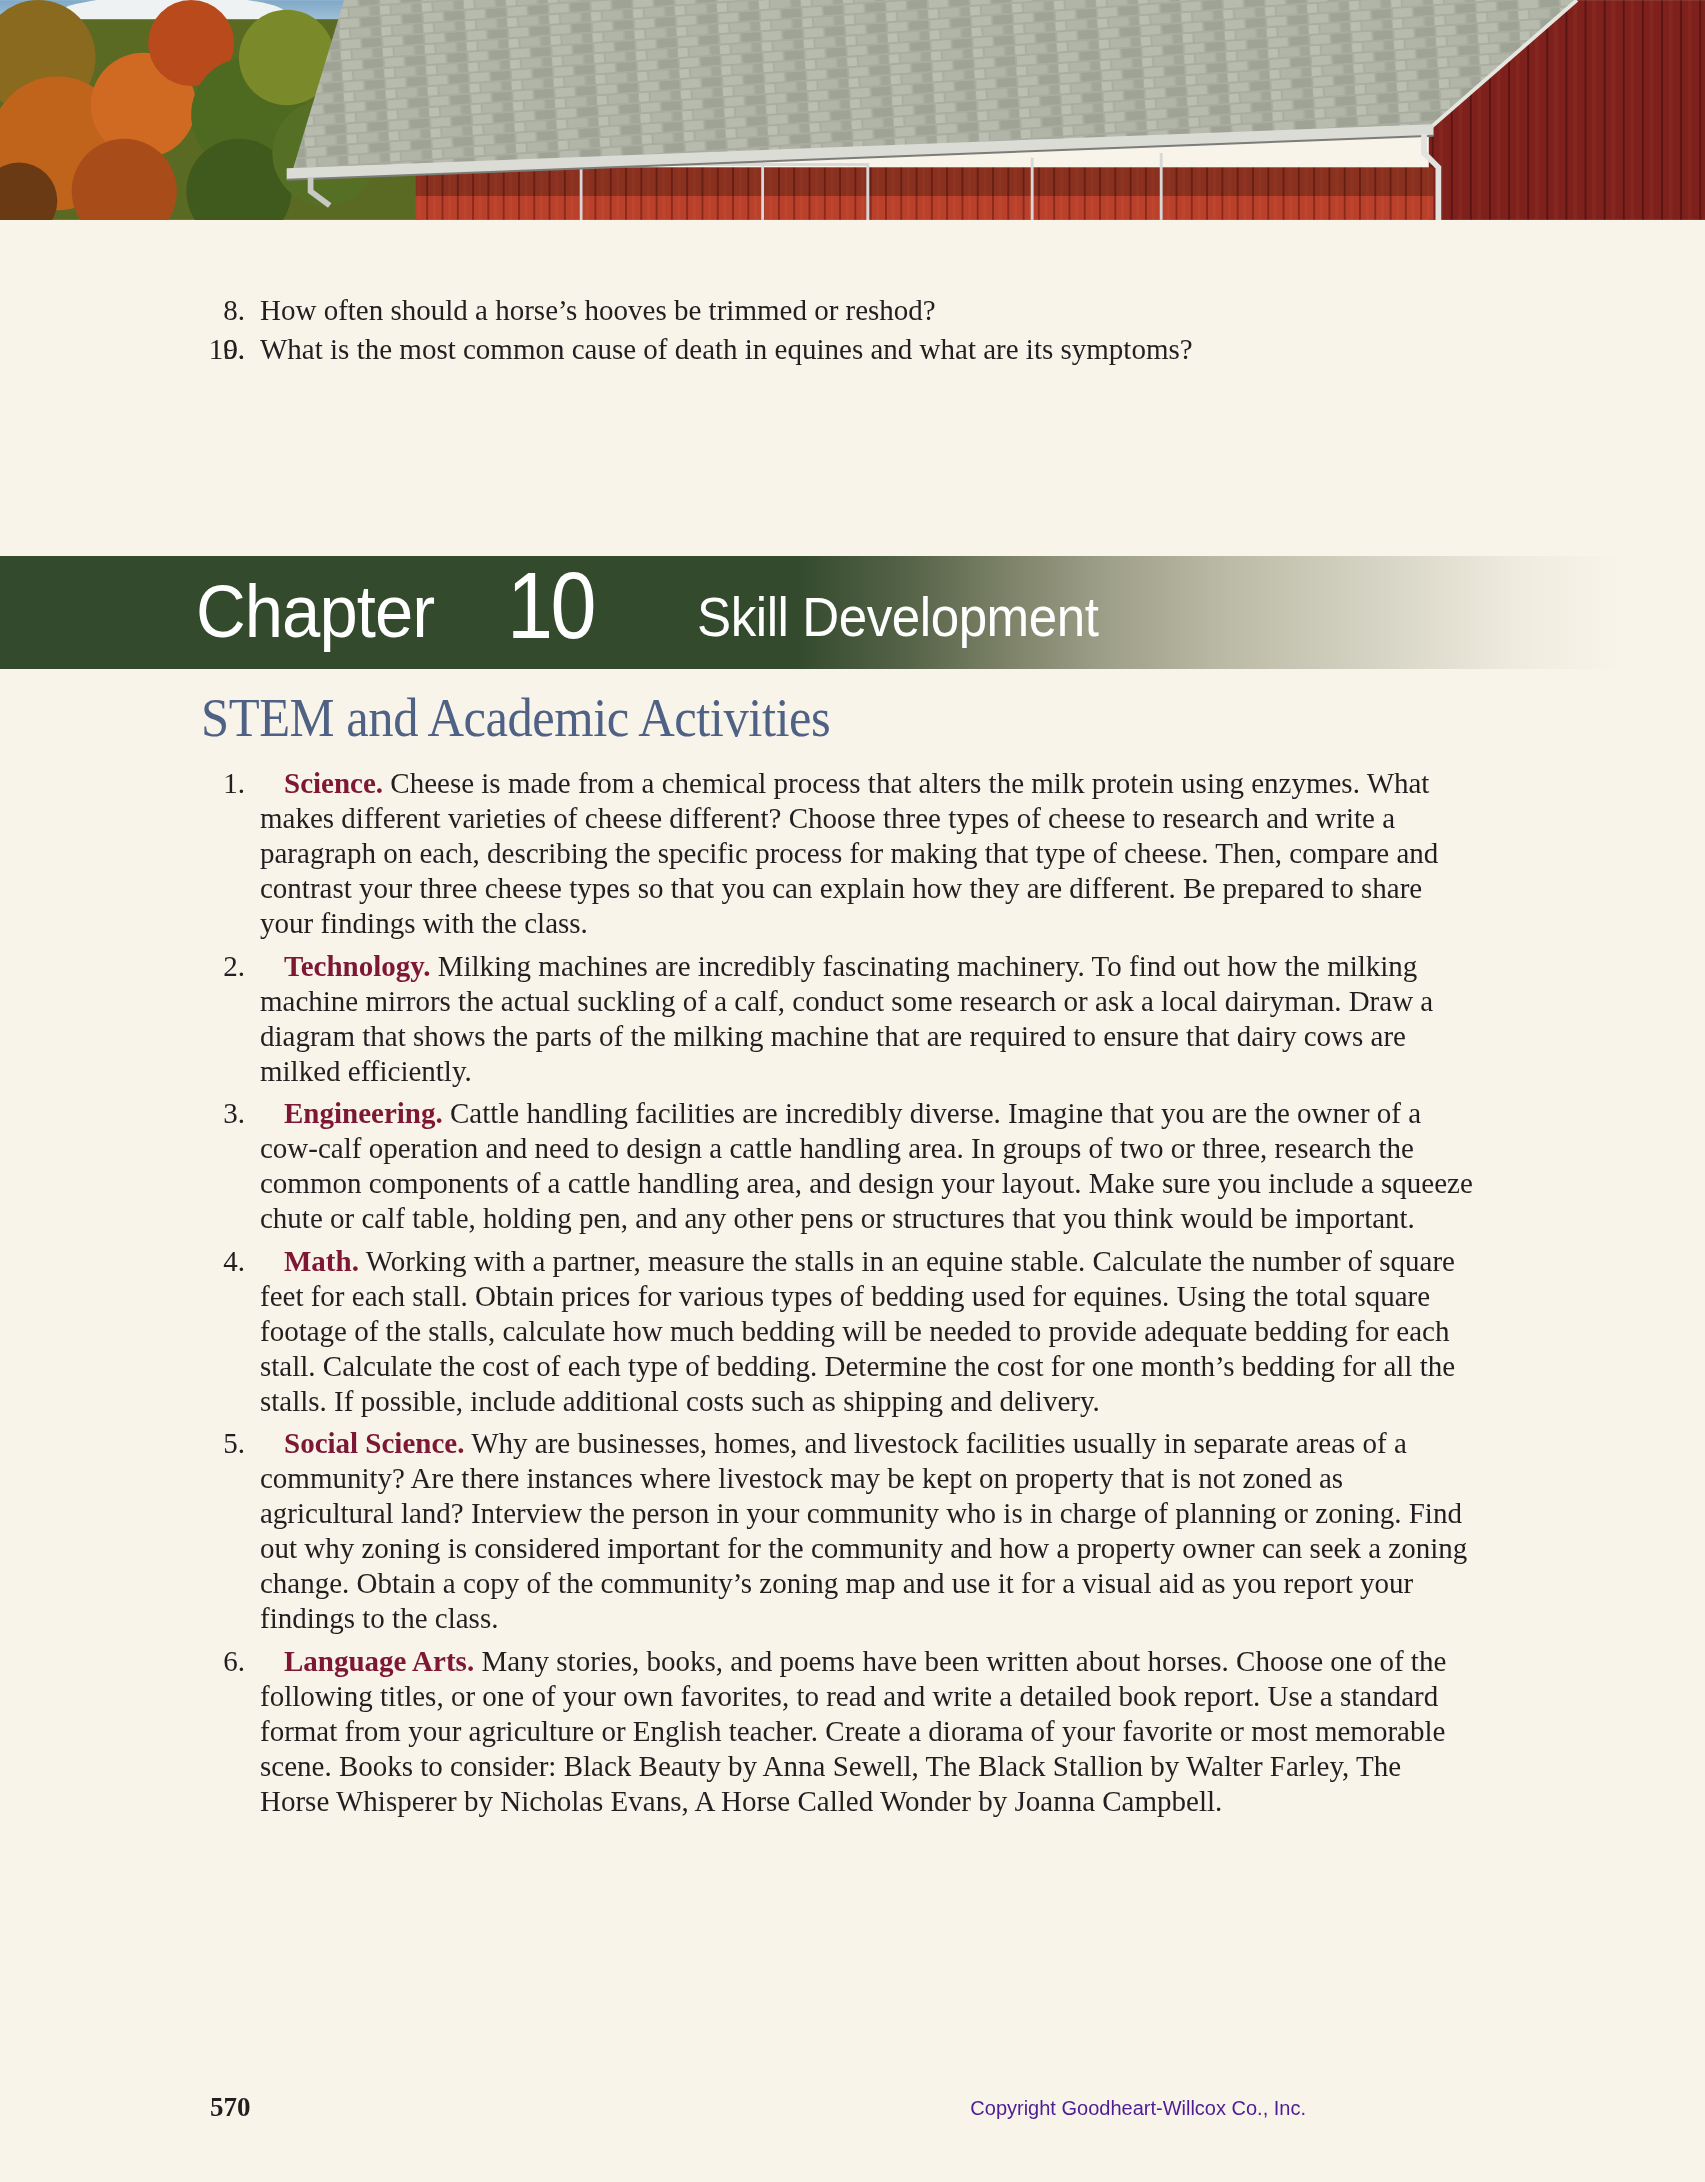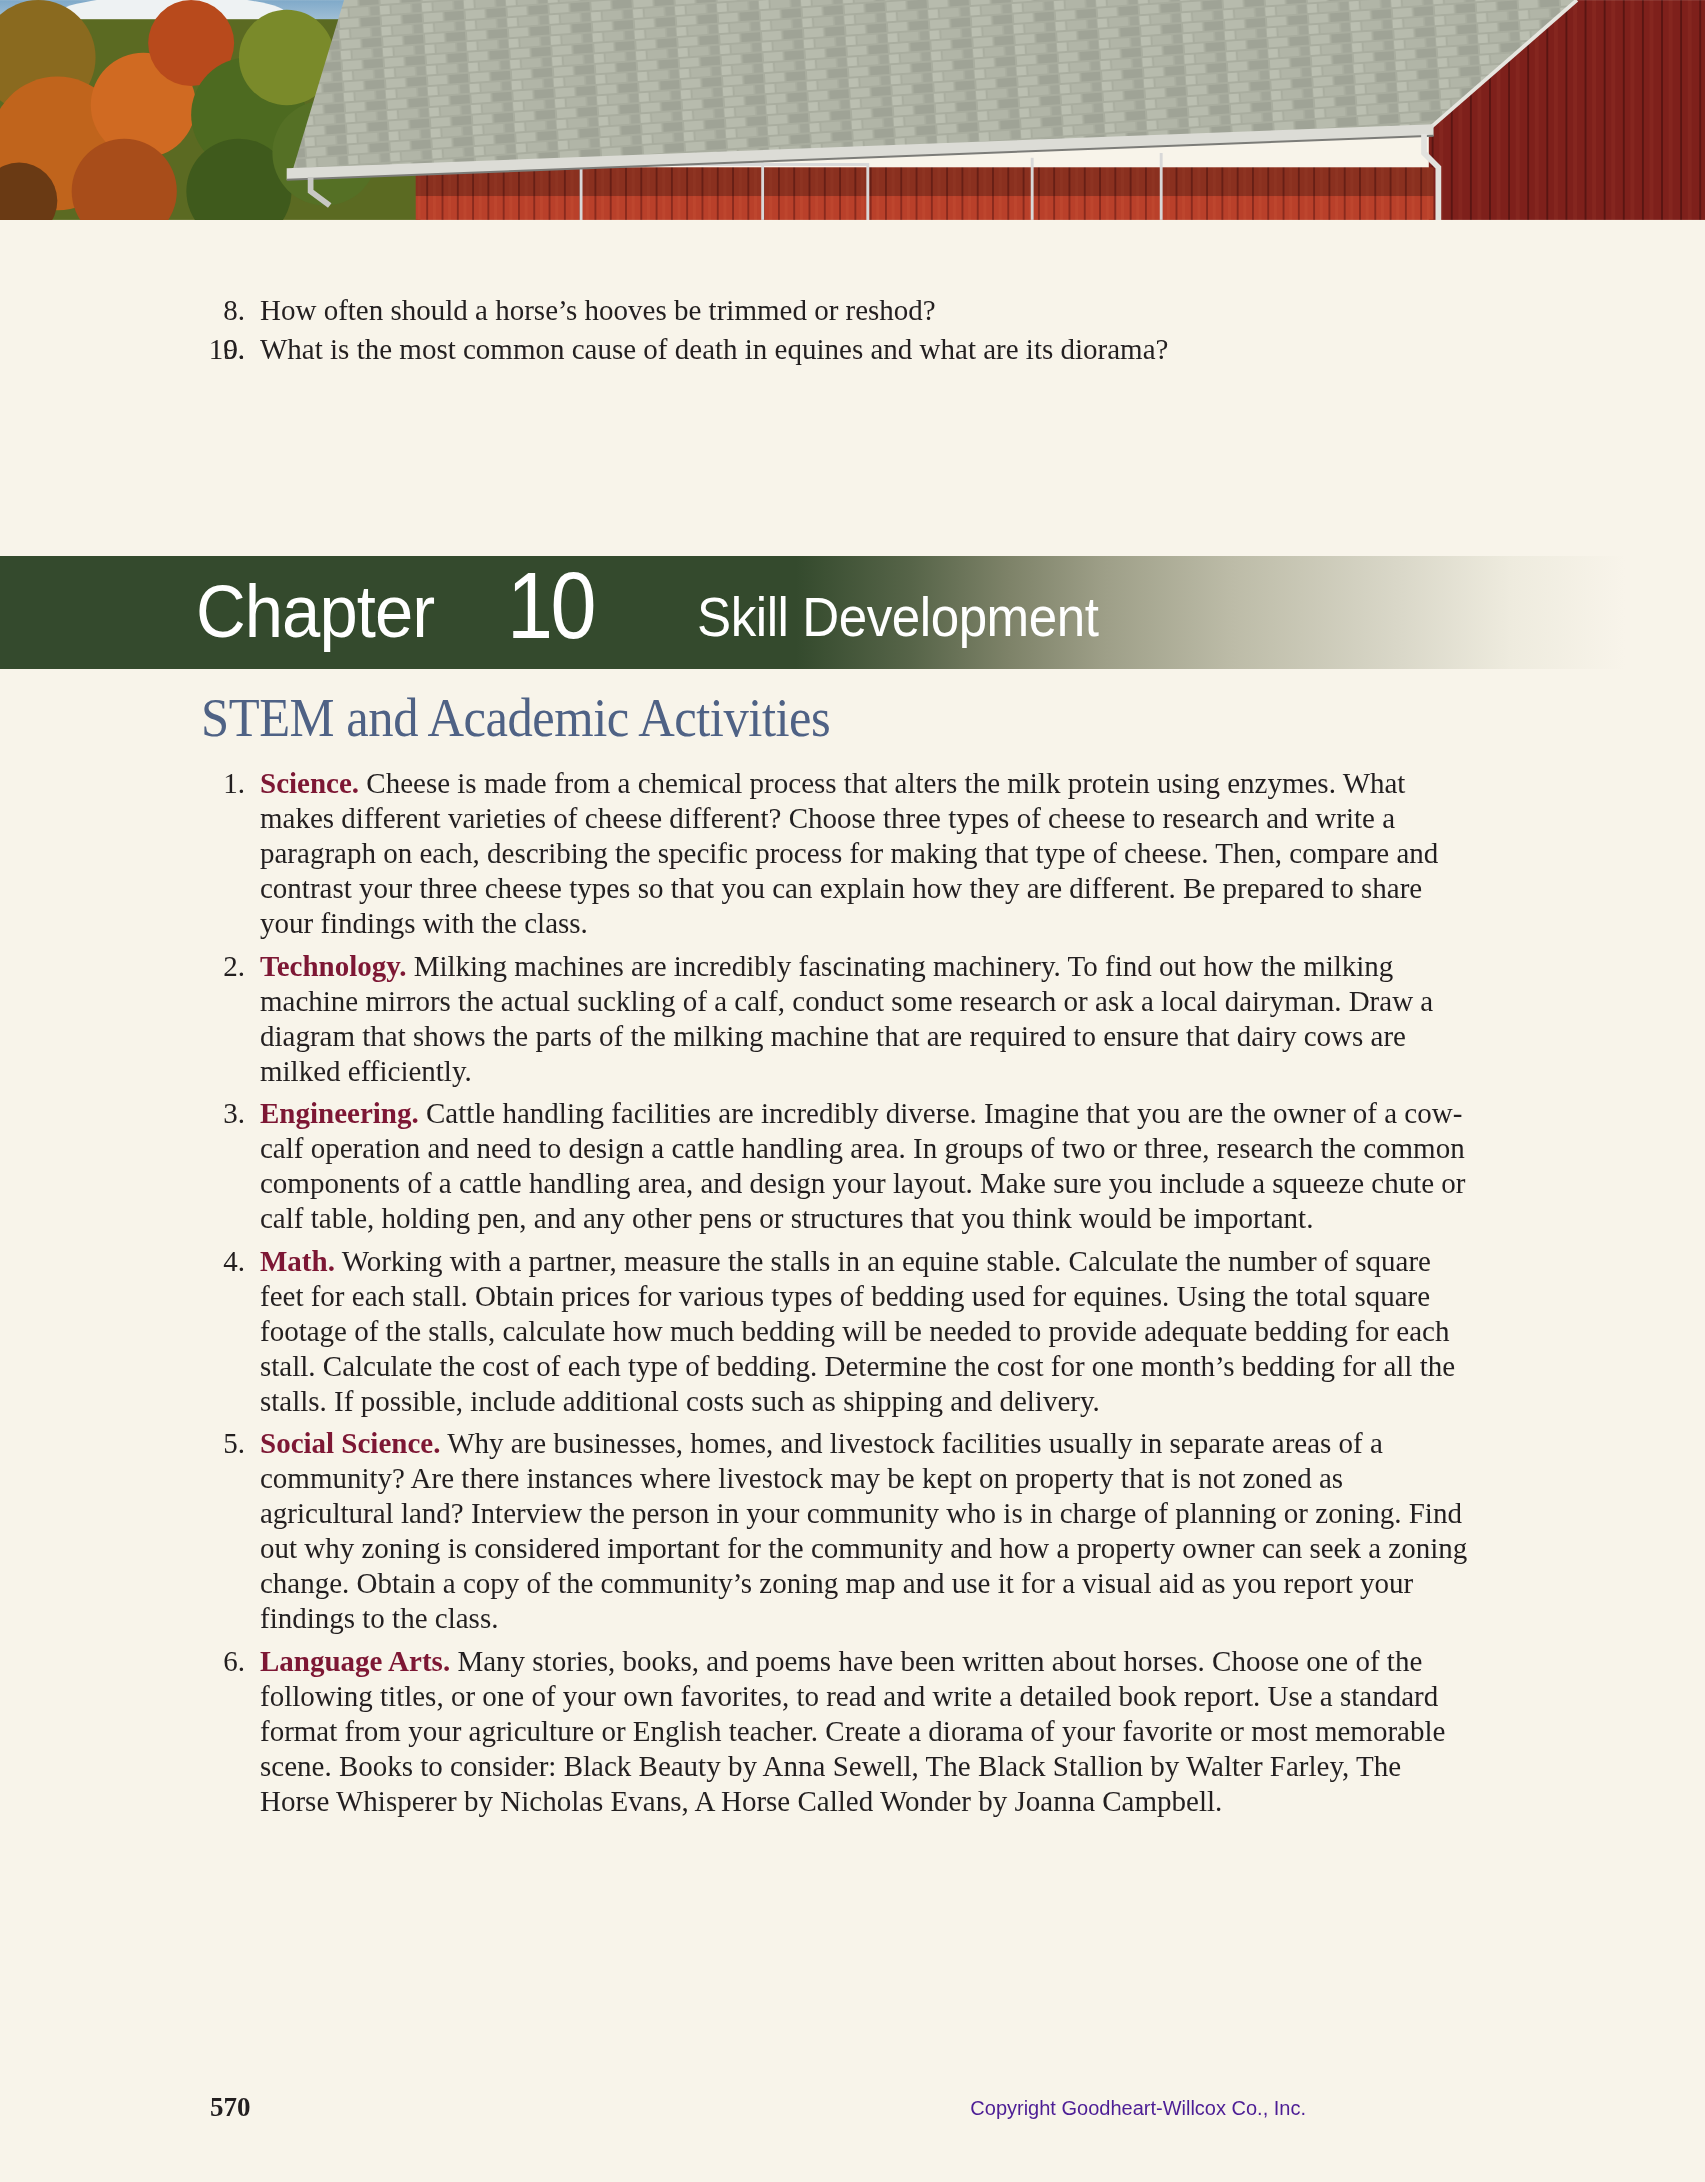--- a/index.html
+++ b/index.html
@@ -123,20 +123,21 @@
     top: 766px;
     width: 1705px;
     margin: 0;
     padding: 0;
     list-style: none;
   }
   .activity-item { margin-bottom: 7.6px; }
   .activity-label {
     font-weight: bold;
     color: #7d1734;
+    margin-left: 24px;
   }
   .book-title { }
 
   .footer {
     position: absolute;
     left: 8px;
     top: 2090px;
     width: 1527px;
     height: 38px;
   }
@@ -237,21 +238,21 @@
 <ol class="review-list">
   <li class="review-item">
     <span class="item-num">8.</span>
     <span>How often should a horse’s hooves be trimmed or reshod?</span>
   </li>
   <li class="review-item">
     <span class="item-num">9.</span>
   </li>
   <li class="review-item">
     <span class="item-num">10.</span>
-    <span>What is the most common cause of death in equines and what are its diorama?</span>
+    <span>What is the most common cause of death in equines and what are its symptoms?</span>
   </li>
 </ol>
 
 <div class="chapter-banner">
   <span class="chapter-word">Chapter</span>
   <span class="chapter-number">10</span>
   <span class="chapter-title">Skill Development</span>
 </div>
 
 <h2 class="section-heading">STEM and Academic Activities</h2>

